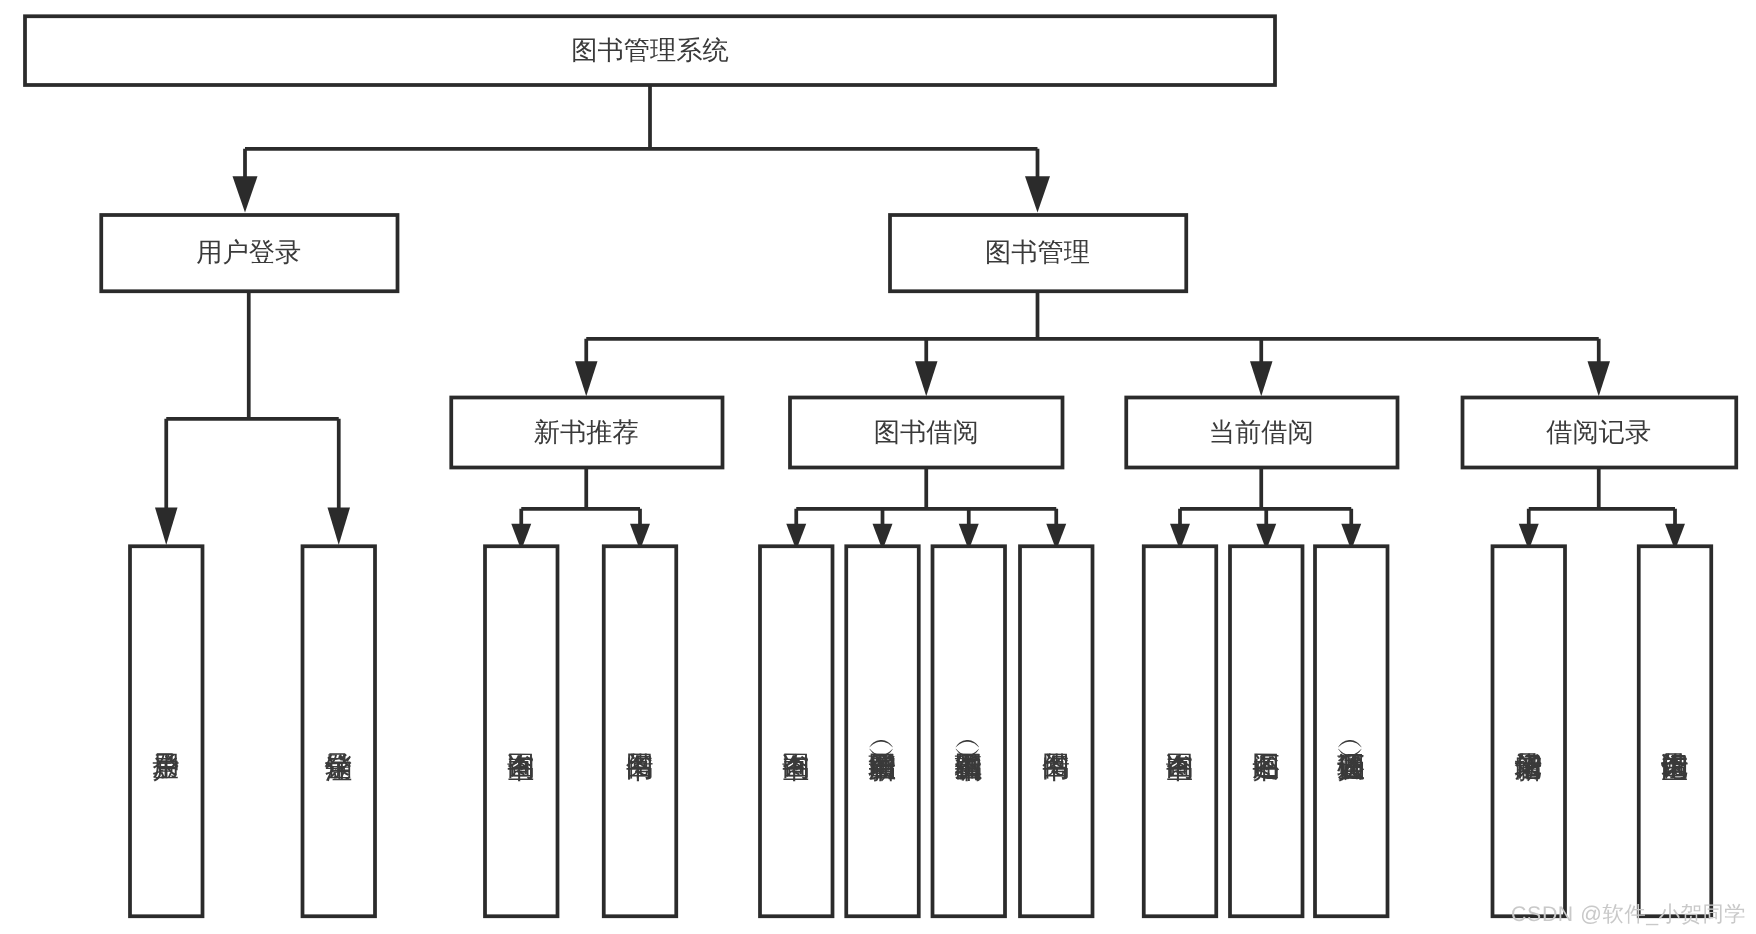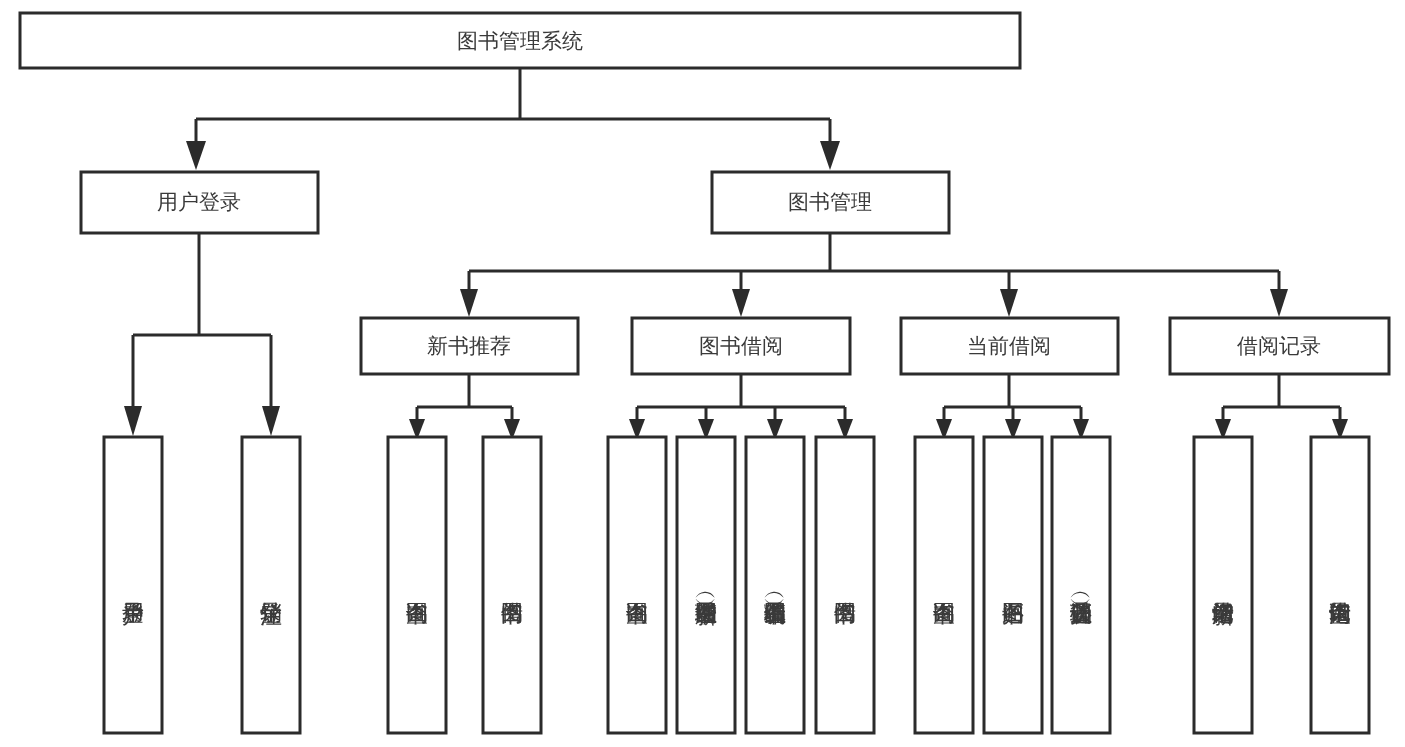--- a/index.html
+++ b/index.html
@@ -204,13 +204,14 @@
   <div class="vlabel" style="left:746px; top:437px; width:58px; height:296px;">编辑图书（管理员）</div>
   <div class="vlabel" style="left:816px; top:437px; width:58px; height:296px;">借阅图书</div>
 
   <div class="vlabel" style="left:915px; top:437px; width:58px; height:296px;">查询图书</div>
   <div class="vlabel" style="left:984px; top:437px; width:58px; height:296px;">归还图书</div>
   <div class="vlabel" style="left:1052px; top:437px; width:58px; height:296px;">确认归还（管理员）</div>
 
   <div class="vlabel" style="left:1194px; top:437px; width:58px; height:296px;">新增借阅记录</div>
   <div class="vlabel" style="left:1311px; top:437px; width:58px; height:296px;">查询借阅记录</div>
 
+  <div class="wm">CSDN @软件_小贺同学</div>
 </div>
 
 </body></html>

